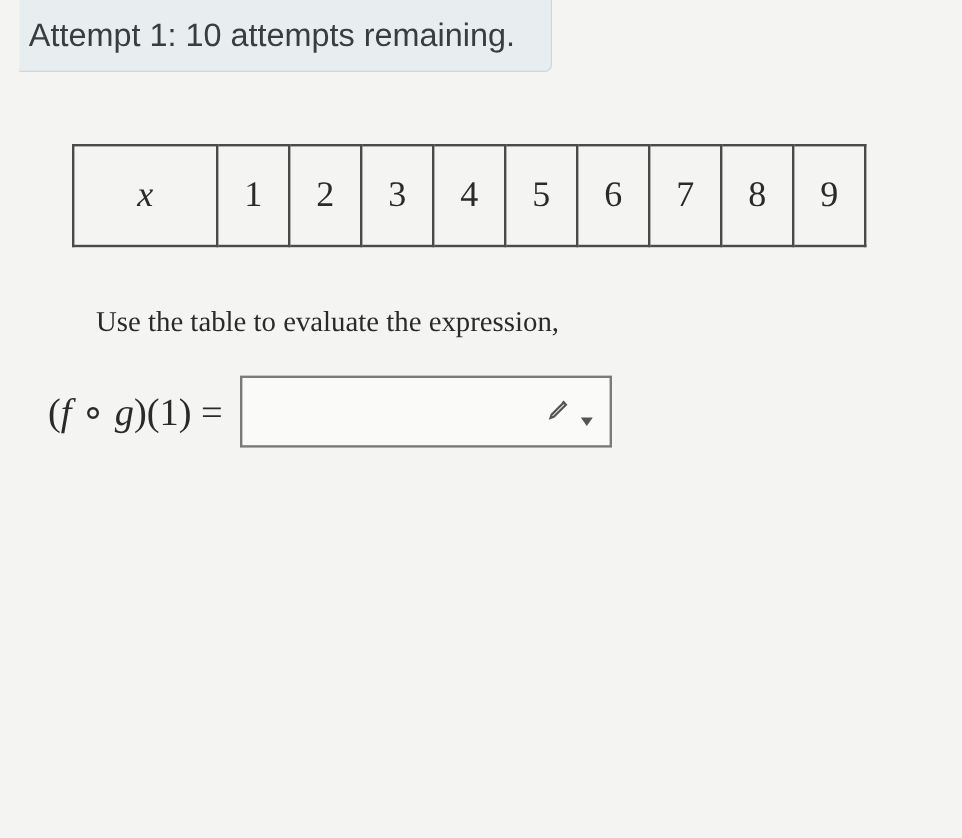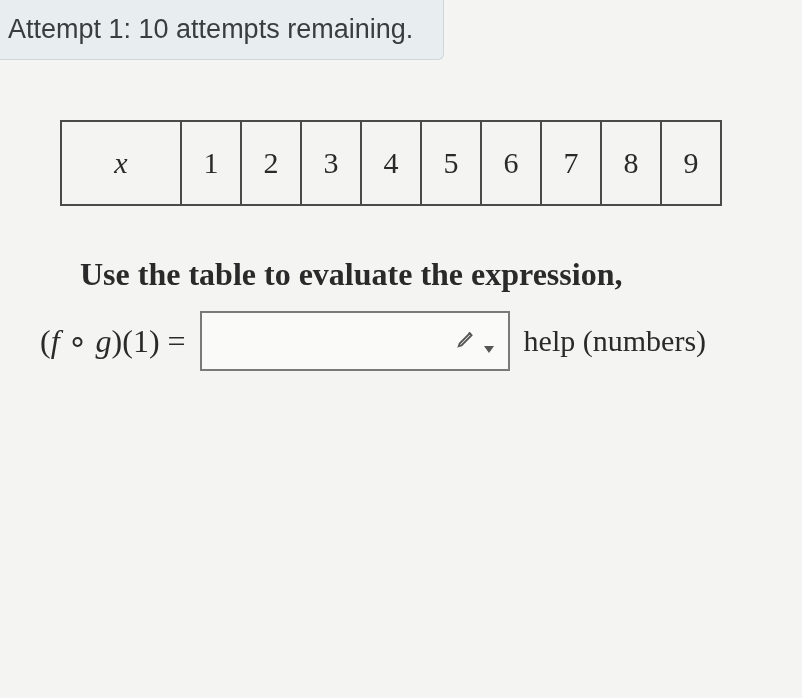--- a/index.html
+++ b/index.html
@@ -17,21 +17,21 @@
     display: inline-block;
     background: #e8edef;
     border: 1px solid #d0d6d9;
     border-top: none;
     border-left: none;
     border-radius: 0 0 6px 0;
     padding: 14px 30px 14px 8px;
     font-family: -apple-system, Helvetica, Arial, sans-serif;
     font-size: 27px;
     color: #3a3d3f;
-    margin-left: 0;
+    margin-left: 16px;
   }
   .content {
     padding: 60px 20px 0 40px;
   }
   table.func-table {
     border-collapse: collapse;
     margin-bottom: 50px;
     margin-left: 20px;
   }
   table.func-table td {
@@ -48,25 +48,24 @@
     font-style: italic;
     font-family: 'Times New Roman', serif;
     font-size: 30px;
   }
   .math-i { font-style: italic; font-family: 'Times New Roman', serif; }
   .prompt-area {
     margin-top: 45px;
     padding-left: 0;
   }
   .prompt-text {
-    font-size: 32px;
+    font-size: 24px;
     font-family: Georgia, 'Times New Roman', serif;
     margin-left: 40px;
-    margin-bottom: 18px;
-    font-weight: bold;
+    margin-bottom: 30px;
   }
   .answer-line {
     display: flex;
     align-items: center;
     font-size: 32px;
     font-family: 'Times New Roman', serif;
     text-align: right;
   }
   .expr {
     white-space: nowrap;
@@ -137,20 +136,19 @@
       <span class="expr">(<span class="math-i">f</span> ∘ <span class="math-i">g</span>)(1) =</span>
       <span class="answer-box">
         <span>
           <svg viewBox="0 0 24 24" fill="none" stroke="#555" stroke-width="2">
             <path d="M3 21l3-1 11-11-2-2L4 18l-1 3z"></path>
             <path d="M14 6l2 2"></path>
           </svg>
         </span>
         <span class="caret-down"></span>
       </span>
-      <span class="help-link">help (numbers)</span>
     </div>
   </div>
 
 </div>
 
 
 
 
 </body></html>

